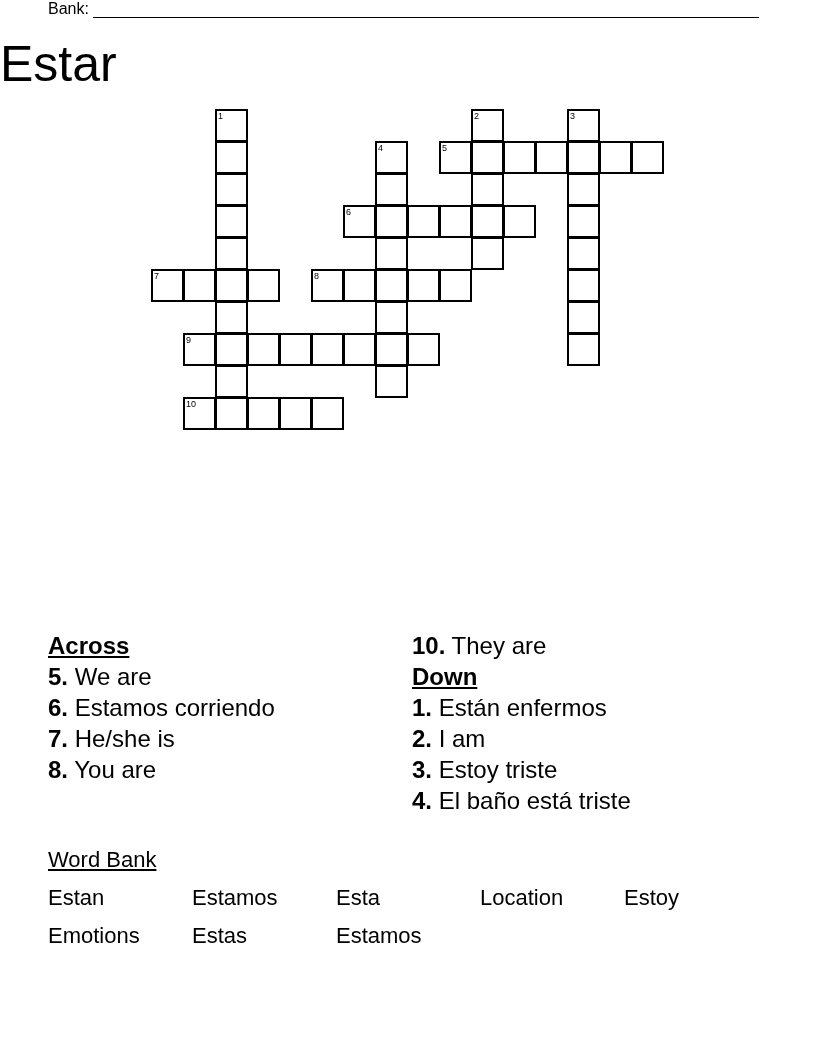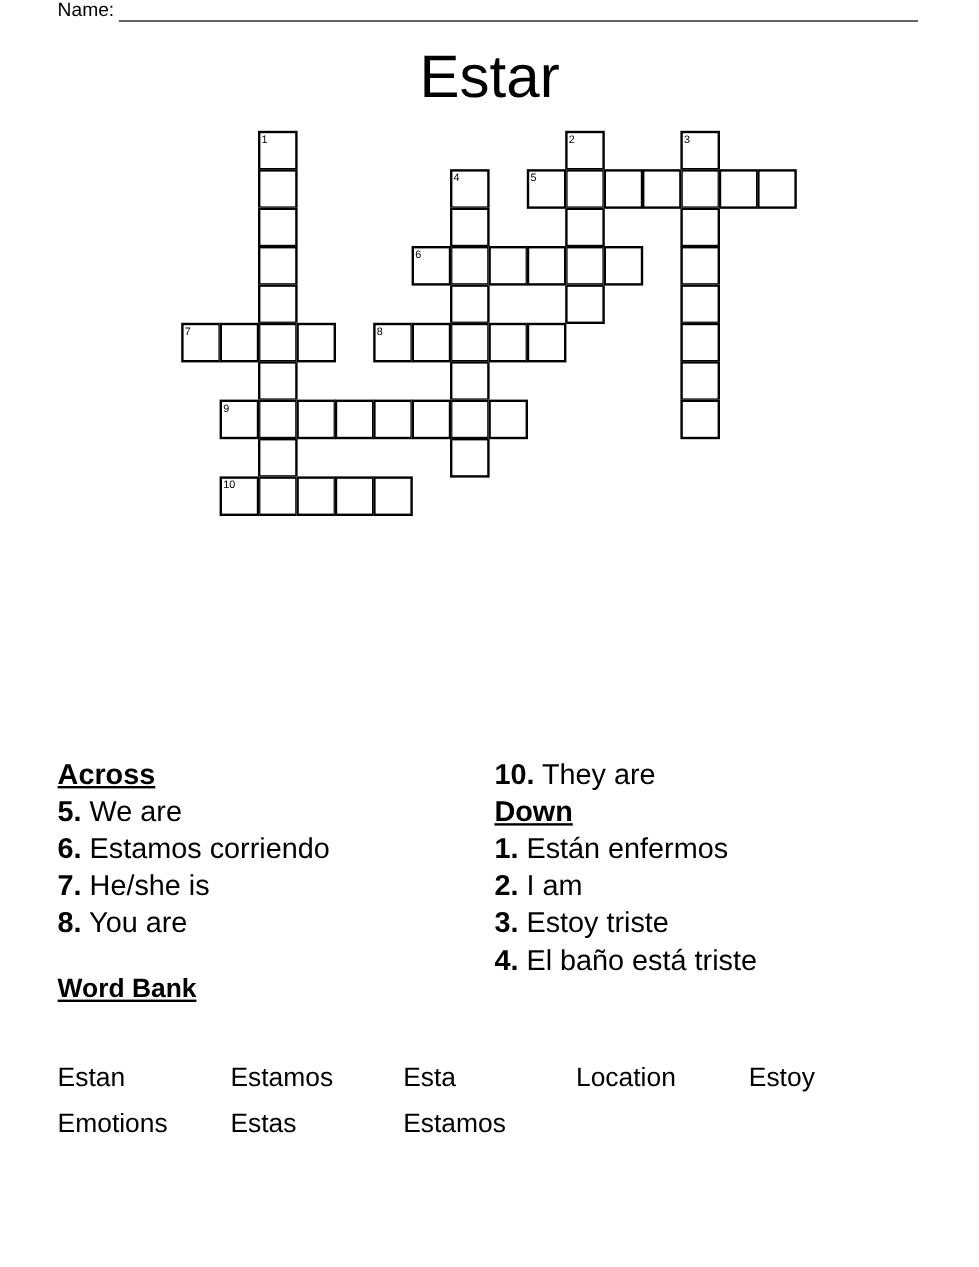--- a/index.html
+++ b/index.html
@@ -1,35 +1,35 @@
 <!DOCTYPE html>
 <html><head>
   <meta charset="utf-8">
   <style>
     html, body { margin: 0; padding: 0; background: #ffffff; }
     body { width: 816px; height: 1056px; position: relative; overflow: hidden; font-family: "Liberation Sans", sans-serif; color: #000; }
     .name-row { position: absolute; left: 48px; top: 0px; font-size: 16px; line-height: 18px; white-space: nowrap; }
     .name-line { display: inline-block; width: 666px; border-bottom: 1px solid #000; height: 14px; vertical-align: bottom; margin-left: 4px; }
-    .title { position: absolute; left: 0; width: 816px; top: 34px; text-align: center; font-size: 50px; line-height: 60px; }
+    .title { position: absolute; left: 0; width: 816px; top: 34px; font-size: 50px; line-height: 60px; }
     .grid { position: absolute; left: 0; top: 0; width: 816px; height: 440px; }
     .cell { position: absolute; width: 32px; height: 32px; box-sizing: border-box; border: 2px solid #000; margin-left: -1px; margin-top: -1px; background: #fff; }
     .cell .num { position: absolute; left: 1px; top: 0px; font-size: 9px; line-height: 10px; }
     .clues { position: absolute; font-size: 24px; line-height: 31px; }
     .clues .head { font-weight: bold; text-decoration: underline; }
     .clues .n { font-weight: bold; }
     .left-col { left: 48px; top: 630px; }
     .right-col { left: 412px; top: 630px; }
-    .wb-head { position: absolute; left: 48px; top: 810px; font-size: 22px; font-weight: bold; text-decoration: underline; line-height: 28px; }
+    .wb-head { position: absolute; left: 48px; top: 846px; font-size: 22px; font-weight: normal; text-decoration: underline; line-height: 28px; }
     .wb { position: absolute; left: 48px; top: 882px; width: 730px; display: grid; grid-template-columns: 144px 144px 144px 144px 144px; row-gap: 6px; font-size: 22px; line-height: 32px; }
   </style>
 </head>
 <body>
 
 <div class="name-row">
-  <span>Name:</span><span class="name-line"></span>
+  <span>Bank:</span><span class="name-line"></span>
 </div>
 
 <div class="title">Estar</div>
 
 <div class="grid" id="grid">
     <div class="cell" style="left: 216px; top: 110px; width: 33px; height: 33px;">
       <span class="num">1</span>
     </div>
     <div class="cell" style="left: 216px; top: 142px; width: 33px; height: 33px;"></div>
     <div class="cell" style="left: 216px; top: 174px; width: 33px; height: 33px;"></div>

